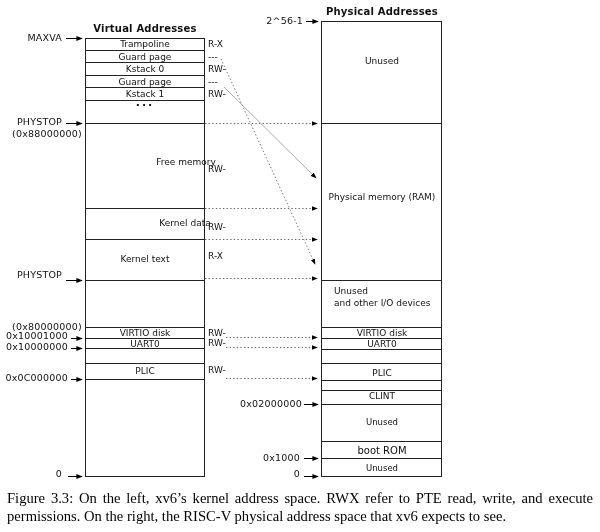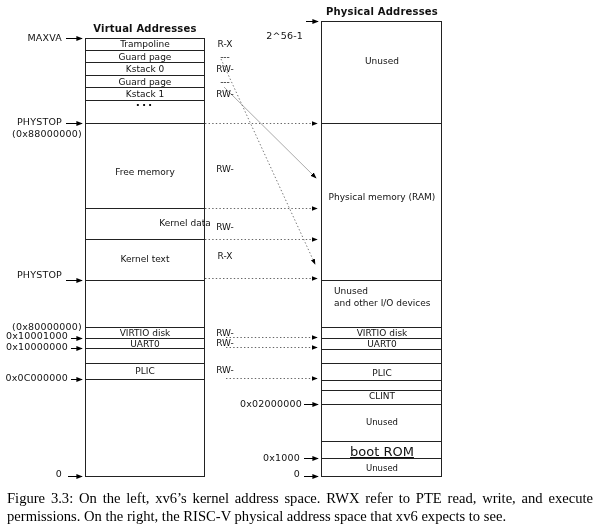--- a/index.html
+++ b/index.html
@@ -6,21 +6,21 @@
   #fig{position:relative;width:600px;height:532px;background:#fff;overflow:hidden;
        font-family:"DejaVu Sans","Liberation Sans",sans-serif;color:#111;}
   #lines{position:absolute;left:0;top:0;}
   .lbl{position:absolute;line-height:1.1;font-size:9px;color:#111;white-space:nowrap;}
   .title{font-size:10px;font-weight:600;letter-spacing:0.2px;}
   .addr{font-size:9.5px;letter-spacing:0.2px;}
   .lblL{left:0;width:62px;text-align:right;}
   .lblLh{left:0;width:68px;text-align:right;}
   .rowlbl{left:85px;width:120px;text-align:center;}
   .prowlbl{left:322px;width:120px;text-align:center;}
-  .perm{left:208px;width:34px;text-align:center;}
+  .perm{left:208px;width:34px;text-align:left;}
   .dots{font-weight:bold;font-size:11px;letter-spacing:2px;}
   .cap{position:absolute;left:7px;width:586px;font-family:"Liberation Serif","DejaVu Serif",serif;
        font-size:14.6px;color:#000;line-height:1.18;}
   .cap1{text-align:justify;text-align-last:justify;}
 </style>
 </head>
 <body>
 
 <div id="fig">
 
@@ -113,52 +113,52 @@
   <div class="lbl addr lblLh" style="top:341.5px;">0x10000000</div>
   <div class="lbl addr lblLh" style="top:372.5px;">0x0C000000</div>
   <div class="lbl addr lblL" style="top:469px;">0</div>
 
   <div class="lbl rowlbl" style="top:40px;">Trampoline</div>
   <div class="lbl rowlbl" style="top:52.5px;">Guard page</div>
   <div class="lbl rowlbl" style="top:65px;">Kstack 0</div>
   <div class="lbl rowlbl" style="top:77.5px;">Guard page</div>
   <div class="lbl rowlbl" style="top:90px;">Kstack 1</div>
   <div class="lbl rowlbl dots" style="top:97px;">...</div>
-  <div class="lbl rowlbl" style="top:168px;">Free memory</div>
+  <div class="lbl rowlbl" style="top:158px;padding-left:41px;">Free memory</div>
   <div class="lbl rowlbl" style="top:219px;padding-left:40px;">Kernel data</div>
   <div class="lbl rowlbl" style="top:255px;">Kernel text</div>
   <div class="lbl rowlbl" style="top:328.5px;">VIRTIO disk</div>
   <div class="lbl rowlbl" style="top:339.5px;">UART0</div>
   <div class="lbl rowlbl" style="top:367px;">PLIC</div>
 
   <div class="lbl perm" style="top:40px;">R-X</div>
   <div class="lbl perm" style="top:52.5px;">---</div>
   <div class="lbl perm" style="top:65px;">RW-</div>
   <div class="lbl perm" style="top:77.5px;">---</div>
   <div class="lbl perm" style="top:89.5px;">RW-</div>
   <div class="lbl perm" style="top:165px;">RW-</div>
   <div class="lbl perm" style="top:223px;">RW-</div>
   <div class="lbl perm" style="top:252px;">R-X</div>
   <div class="lbl perm" style="top:328.5px;">RW-</div>
   <div class="lbl perm" style="top:339px;">RW-</div>
   <div class="lbl perm" style="top:366px;">RW-</div>
 
-  <div class="lbl addr" style="left:243px;width:60px;text-align:right;top:31px;">2^56-1</div>
+  <div class="lbl addr" style="left:243px;width:60px;text-align:right;top:16px;">2^56-1</div>
   <div class="lbl addr" style="left:240px;width:60px;text-align:right;top:398.5px;">0x02000000</div>
   <div class="lbl addr" style="left:240px;width:60px;text-align:right;top:452.5px;">0x1000</div>
   <div class="lbl addr" style="left:270px;width:30px;text-align:right;top:469px;">0</div>
 
   <div class="lbl prowlbl" style="top:57px;">Unused</div>
   <div class="lbl prowlbl" style="top:193px;">Physical memory (RAM)</div>
   <div class="lbl" style="left:334px;top:287px;">Unused</div>
   <div class="lbl" style="left:334px;top:298.5px;">and other I/O devices</div>
   <div class="lbl prowlbl" style="top:328.5px;">VIRTIO disk</div>
   <div class="lbl prowlbl" style="top:340px;">UART0</div>
   <div class="lbl prowlbl" style="top:369px;">PLIC</div>
   <div class="lbl prowlbl" style="top:392px;">CLINT</div>
   <div class="lbl prowlbl" style="top:418px;font-size:8.5px;">Unused</div>
-  <div class="lbl prowlbl" style="top:444.5px;font-size:13px;text-decoration:underline;">boot ROM</div>
+  <div class="lbl prowlbl" style="top:444.5px;font-size:10px;">boot ROM</div>
   <div class="lbl prowlbl" style="top:463.5px;font-size:8.5px;">Unused</div>
 
   <div class="cap cap1" style="top:490px;">Figure 3.3: On the left, xv6’s kernel address space. RWX refer to PTE read, write, and execute</div>
   <div class="cap" style="top:508px;">permissions. On the right, the RISC-V physical address space that xv6 expects to see.</div>
 
 </div>
 
 </body></html>

